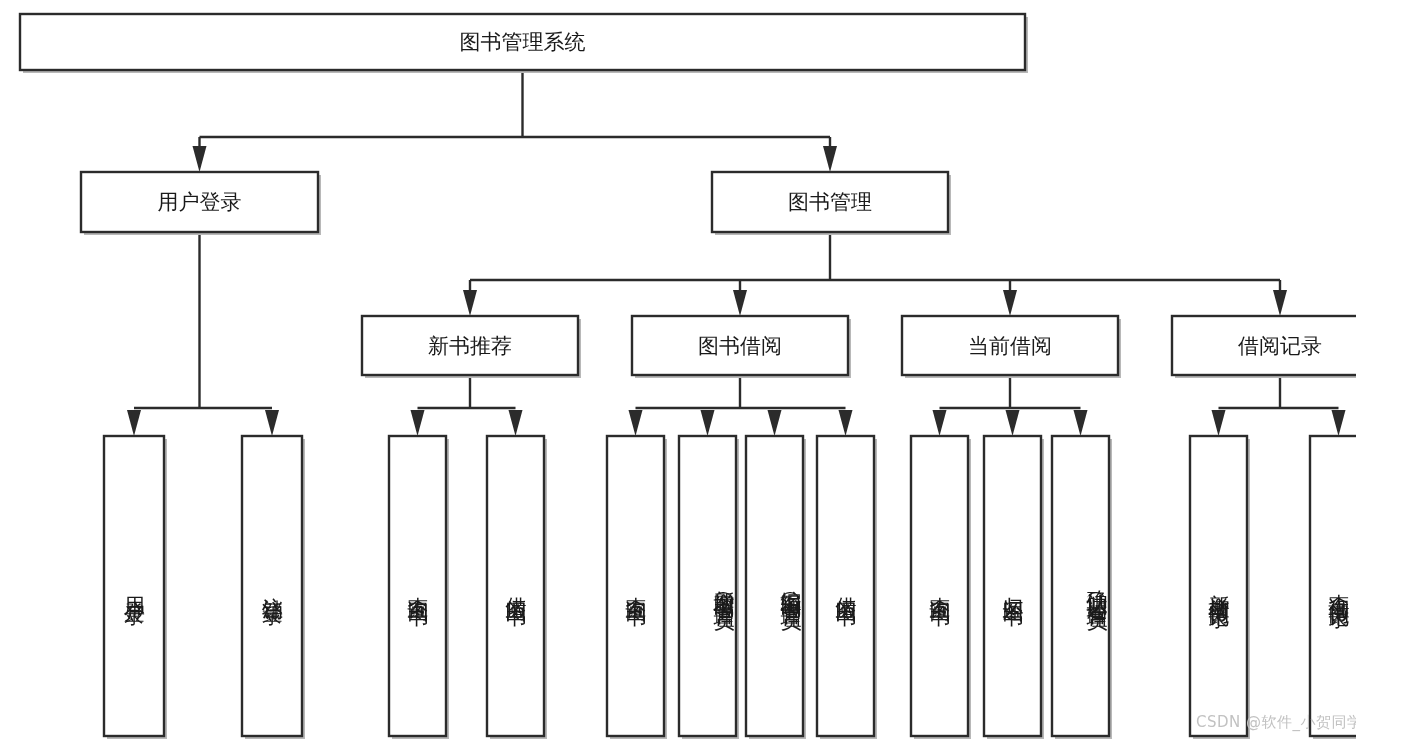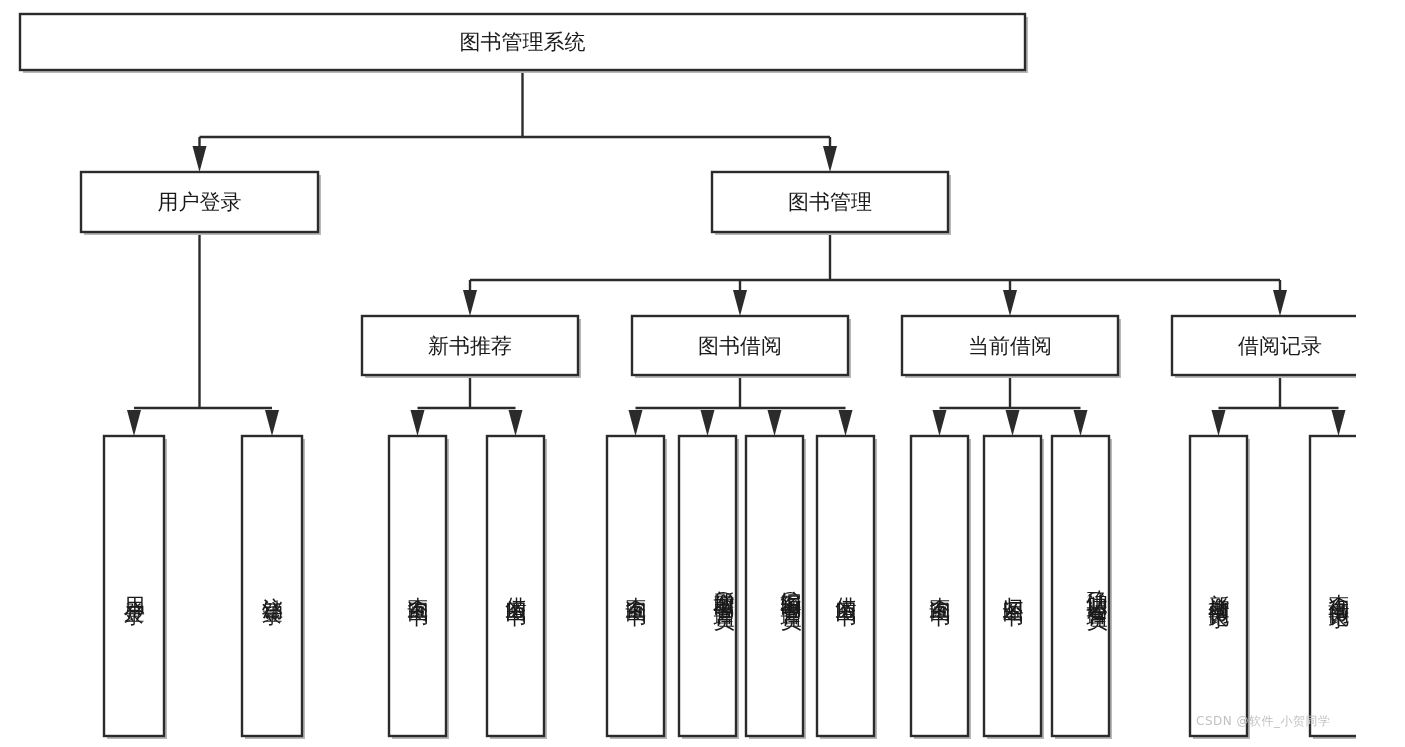--- a/index.html
+++ b/index.html
@@ -66,21 +66,21 @@
     justify-content: center;
     white-space: nowrap;
     pointer-events: none;
   }
   .leaf-label.centered {
     align-items: center;
   }
   .watermark {
     position: absolute;
     font-family: "DejaVu Sans", "Liberation Sans", sans-serif;
-    font-size: 12px;
+    font-size: 15px;
     color: #c2c2c2;
     letter-spacing: 0.5px;
     white-space: nowrap;
   }
 </style>
 </head>
 <body>
 
 <div id="diagram-root">
 

